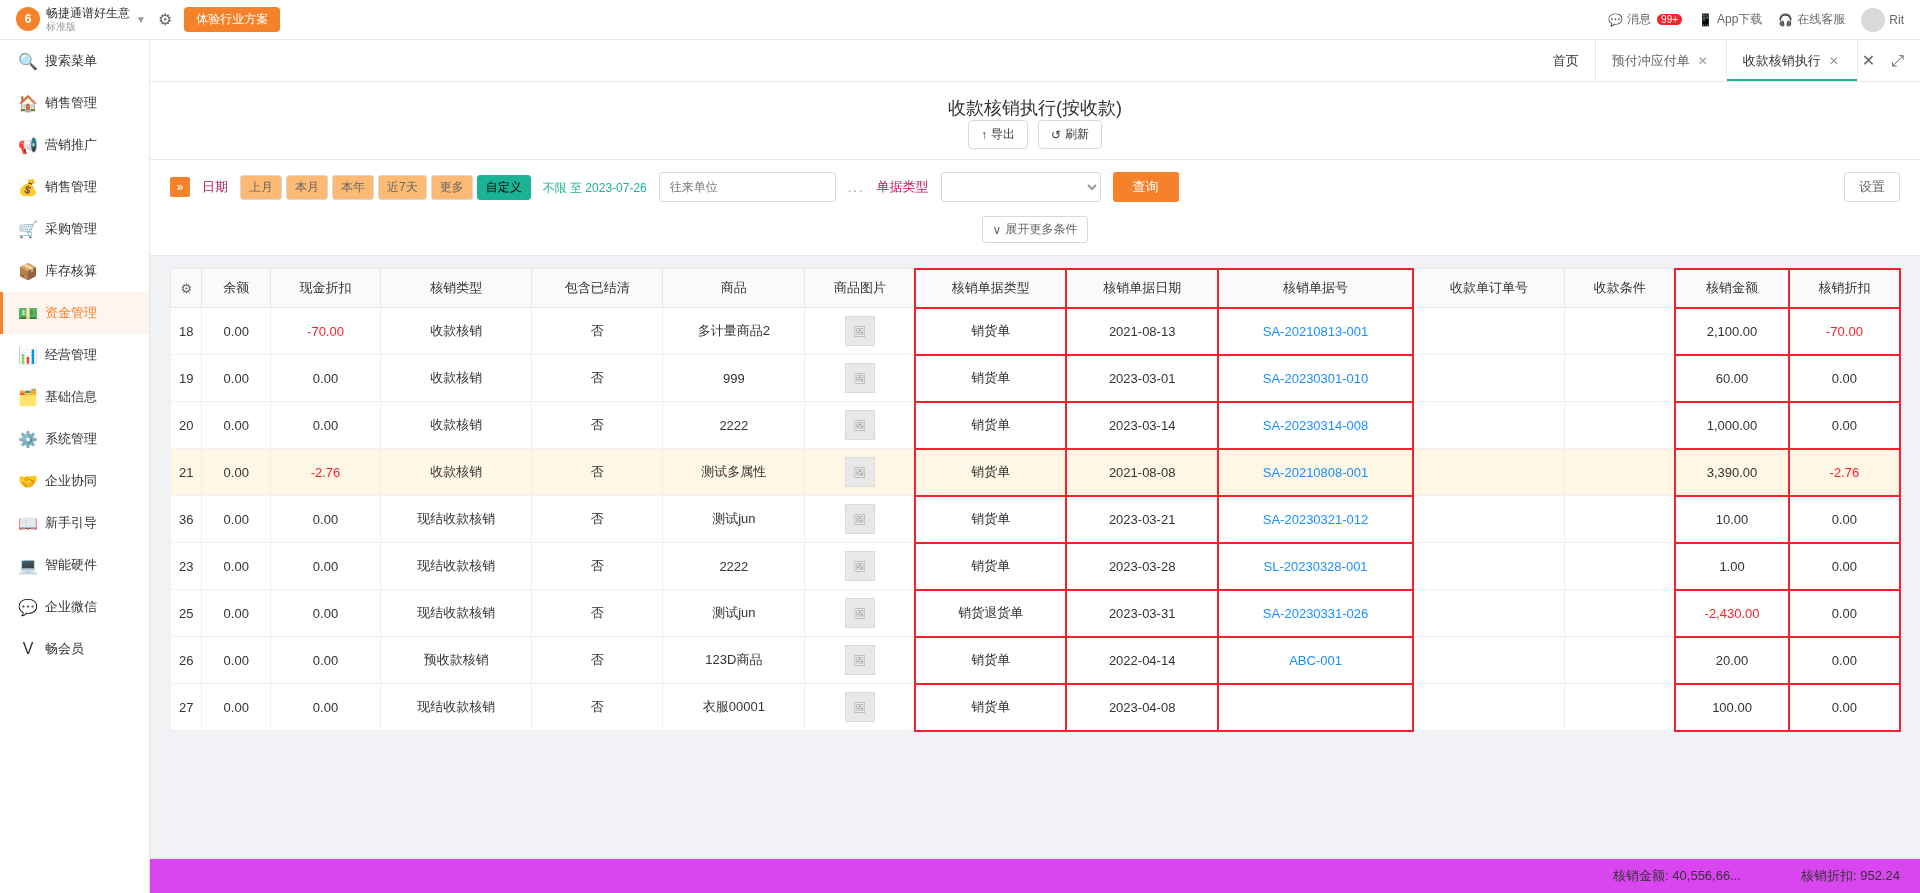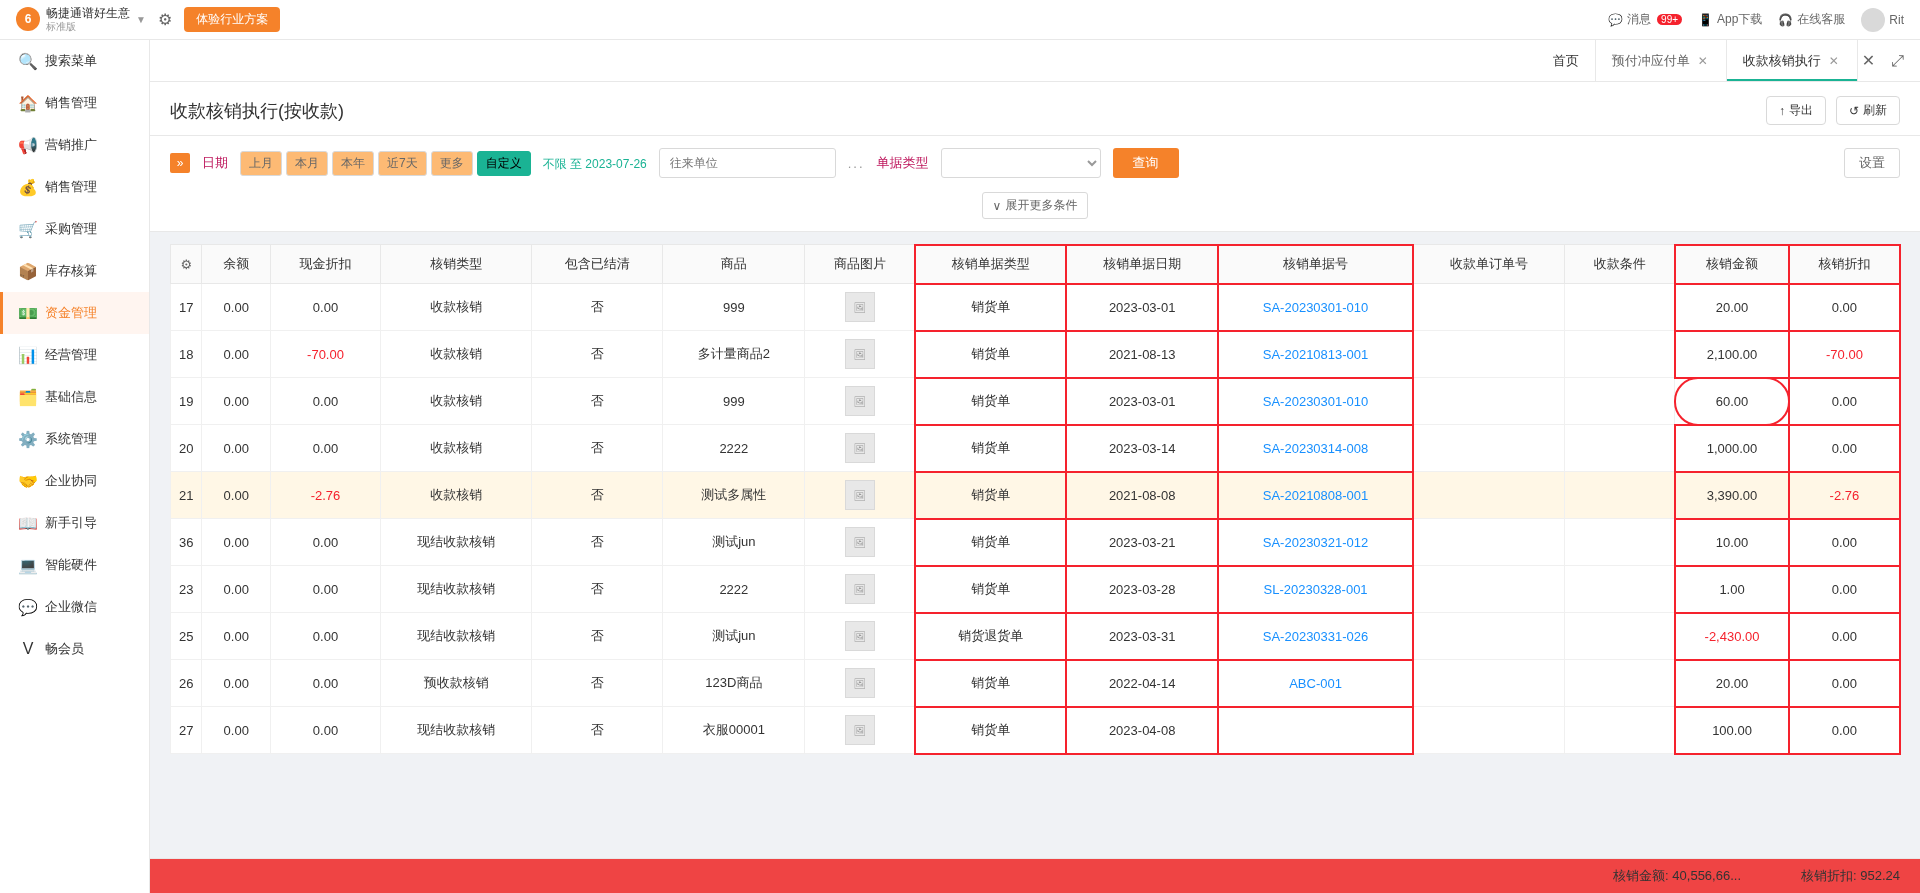--- a/index.html
+++ b/index.html
@@ -36,21 +36,21 @@
     .tab { display: flex; align-items: center; padding: 0 16px; cursor: pointer; color: #666; font-size: 13px; border-right: 1px solid #e8e8e8; height: 100%; gap: 6px; position: relative; }
     .tab.home { color: #333; font-weight: 500; }
     .tab.active { background: #fff; color: #333; font-weight: 500; }
     .tab.active::after { content: ''; position: absolute; bottom: 0; left: 0; right: 0; height: 2px; background: #1ab394; }
     .tab-close { color: #999; font-size: 12px; cursor: pointer; padding: 2px; }
     .tab-bar-right { display: flex; align-items: center; gap: 8px; padding-right: 12px; }
     .tab-bar-btn { background: none; border: none; cursor: pointer; color: #666; font-size: 16px; padding: 4px; }
 
     
     .page-content { flex: 1; overflow: hidden; display: flex; flex-direction: column; background: #f0f2f5; }
-    .page-header { background: #fff; padding: 14px 20px 10px; border-bottom: 1px solid #e8e8e8; display: flex; align-items: center; justify-content: space-between; flex-shrink: 0; }
+    .page-header { background: #fff; padding: 14px 20px 10px; border-bottom: 1px solid #e8e8e8; display: flex; align-items: center; justify-content: space-between; flex-shrink: 0; flex-direction: column; }
     .page-title { font-size: 18px; font-weight: 500; color: #333; }
     .page-header-actions { display: flex; gap: 10px; }
     .action-btn { display: flex; align-items: center; gap: 4px; padding: 5px 12px; border: 1px solid #d9d9d9; border-radius: 4px; cursor: pointer; background: #fff; color: #333; font-size: 12px; }
 
     
     .filter-bar { background: #fff; padding: 12px 20px; border-bottom: 1px solid #e8e8e8; flex-shrink: 0; }
     .filter-row { display: flex; align-items: center; gap: 12px; flex-wrap: wrap; }
     .filter-expand-btn { width: 20px; height: 20px; background: #f5822a; color: white; border: none; cursor: pointer; border-radius: 2px; display: flex; align-items: center; justify-content: center; font-size: 12px; }
     .filter-label { color: #be185d; font-size: 13px; white-space: nowrap; }
     .filter-date-btns { display: flex; gap: 4px; }
@@ -70,21 +70,21 @@
     .data-table th { background: #fafafa; border: 1px solid #e8e8e8; padding: 10px 8px; text-align: center; font-weight: 500; color: #333; white-space: nowrap; position: sticky; top: 0; z-index: 1; }
     .data-table td { border: 1px solid #f0f0f0; padding: 8px 8px; text-align: center; white-space: nowrap; }
     .data-table tr.highlighted td { background: #fff7e6; }
     .link-cell { color: #1890ff; cursor: pointer; text-decoration: none; }
     .negative { color: #f5222d; }
     .negative-red { color: #f5222d; }
     .col-settings { width: 30px; }
     .settings-gear { cursor: pointer; color: #666; }
 
     
-    .table-footer { background: #ef4444; border-top: 1px solid #e8e8e8; padding: 8px 20px; display: flex; align-items: center; justify-content: flex-end; gap: 40px; font-size: 13px; flex-shrink: 0; }
+    .table-footer { background: #d946ef; border-top: 1px solid #e8e8e8; padding: 8px 20px; display: flex; align-items: center; justify-content: flex-end; gap: 40px; font-size: 13px; flex-shrink: 0; }
 
     
     ::-webkit-scrollbar { width: 6px; height: 6px; }
     ::-webkit-scrollbar-track { background: #f1f1f1; }
     ::-webkit-scrollbar-thumb { background: #ccc; border-radius: 3px; }
   </style>
 </head>
 <body>
 
 <div class="top-bar">
@@ -275,65 +275,49 @@
               <th style="outline: 2px solid #f5222d; outline-offset:-1px;">核销单据日期</th>
               <th style="outline: 2px solid #f5222d; outline-offset:-1px;">核销单据号</th>
               <th>收款单订单号</th>
               <th>收款条件</th>
               <th style="outline: 2px solid #f5222d; outline-offset:-1px;">核销金额</th>
               <th style="outline: 2px solid #f5222d; outline-offset:-1px;">核销折扣</th>
             </tr>
           </thead>
           <tbody id="table-body">
               <tr>
-    <td>17</td>
+    <td>18</td>
+    <td>0.00</td>
+    <td class="negative">-70.00</td>
+    <td>收款核销</td>
+    <td>否</td>
+    <td>多计量商品2</td>
+    <td><div style="width:30px;height:30px;background:#e8e8e8;border:1px solid #d9d9d9;display:inline-flex;align-items:center;justify-content:center;font-size:10px;color:#999;">🖼</div></td>
+    <td style="outline: 2px solid #f5222d; outline-offset:-1px;">销货单</td>
+    <td style="outline: 2px solid #f5222d; outline-offset:-1px;">2021-08-13</td>
+    <td style="outline: 2px solid #f5222d; outline-offset:-1px;"><a class="link-cell">SA-20210813-001</a></td>
+    <td></td>
+    <td></td>
+    <td style="outline: 2px solid #f5222d; outline-offset:-1px;" class="">2,100.00</td>
+    <td style="outline: 2px solid #f5222d; outline-offset:-1px;" class="negative-red">-70.00</td>
+  </tr>
+              <tr>
+    <td>19</td>
     <td>0.00</td>
     <td class="">0.00</td>
     <td>收款核销</td>
     <td>否</td>
     <td>999</td>
     <td><div style="width:30px;height:30px;background:#e8e8e8;border:1px solid #d9d9d9;display:inline-flex;align-items:center;justify-content:center;font-size:10px;color:#999;">🖼</div></td>
     <td style="outline: 2px solid #f5222d; outline-offset:-1px;">销货单</td>
     <td style="outline: 2px solid #f5222d; outline-offset:-1px;">2023-03-01</td>
     <td style="outline: 2px solid #f5222d; outline-offset:-1px;"><a class="link-cell">SA-20230301-010</a></td>
     <td></td>
     <td></td>
-    <td style="outline: 2px solid #f5222d; outline-offset:-1px;" class="">20.00</td>
-    <td style="outline: 2px solid #f5222d; outline-offset:-1px;" class="">0.00</td>
-  </tr>
-              <tr>
-    <td>18</td>
-    <td>0.00</td>
-    <td class="negative">-70.00</td>
-    <td>收款核销</td>
-    <td>否</td>
-    <td>多计量商品2</td>
-    <td><div style="width:30px;height:30px;background:#e8e8e8;border:1px solid #d9d9d9;display:inline-flex;align-items:center;justify-content:center;font-size:10px;color:#999;">🖼</div></td>
-    <td style="outline: 2px solid #f5222d; outline-offset:-1px;">销货单</td>
-    <td style="outline: 2px solid #f5222d; outline-offset:-1px;">2021-08-13</td>
-    <td style="outline: 2px solid #f5222d; outline-offset:-1px;"><a class="link-cell">SA-20210813-001</a></td>
-    <td></td>
-    <td></td>
-    <td style="outline: 2px solid #f5222d; outline-offset:-1px;" class="">2,100.00</td>
-    <td style="outline: 2px solid #f5222d; outline-offset:-1px;" class="negative-red">-70.00</td>
-  </tr>
-              <tr>
-    <td>19</td>
-    <td>0.00</td>
-    <td class="">0.00</td>
-    <td>收款核销</td>
-    <td>否</td>
-    <td>999</td>
-    <td><div style="width:30px;height:30px;background:#e8e8e8;border:1px solid #d9d9d9;display:inline-flex;align-items:center;justify-content:center;font-size:10px;color:#999;">🖼</div></td>
-    <td style="outline: 2px solid #f5222d; outline-offset:-1px;">销货单</td>
-    <td style="outline: 2px solid #f5222d; outline-offset:-1px;">2023-03-01</td>
-    <td style="outline: 2px solid #f5222d; outline-offset:-1px;"><a class="link-cell">SA-20230301-010</a></td>
-    <td></td>
-    <td></td>
-    <td style="outline: 2px solid #f5222d; outline-offset:-1px;border-radius:23px;" class="">60.00</td>
+    <td style="outline: 2px solid #f5222d; outline-offset:-1px;" class="">60.00</td>
     <td style="outline: 2px solid #f5222d; outline-offset:-1px;" class="">0.00</td>
   </tr>
               <tr>
     <td>20</td>
     <td>0.00</td>
     <td class="">0.00</td>
     <td>收款核销</td>
     <td>否</td>
     <td>2222</td>
     <td><div style="width:30px;height:30px;background:#e8e8e8;border:1px solid #d9d9d9;display:inline-flex;align-items:center;justify-content:center;font-size:10px;color:#999;">🖼</div></td>

